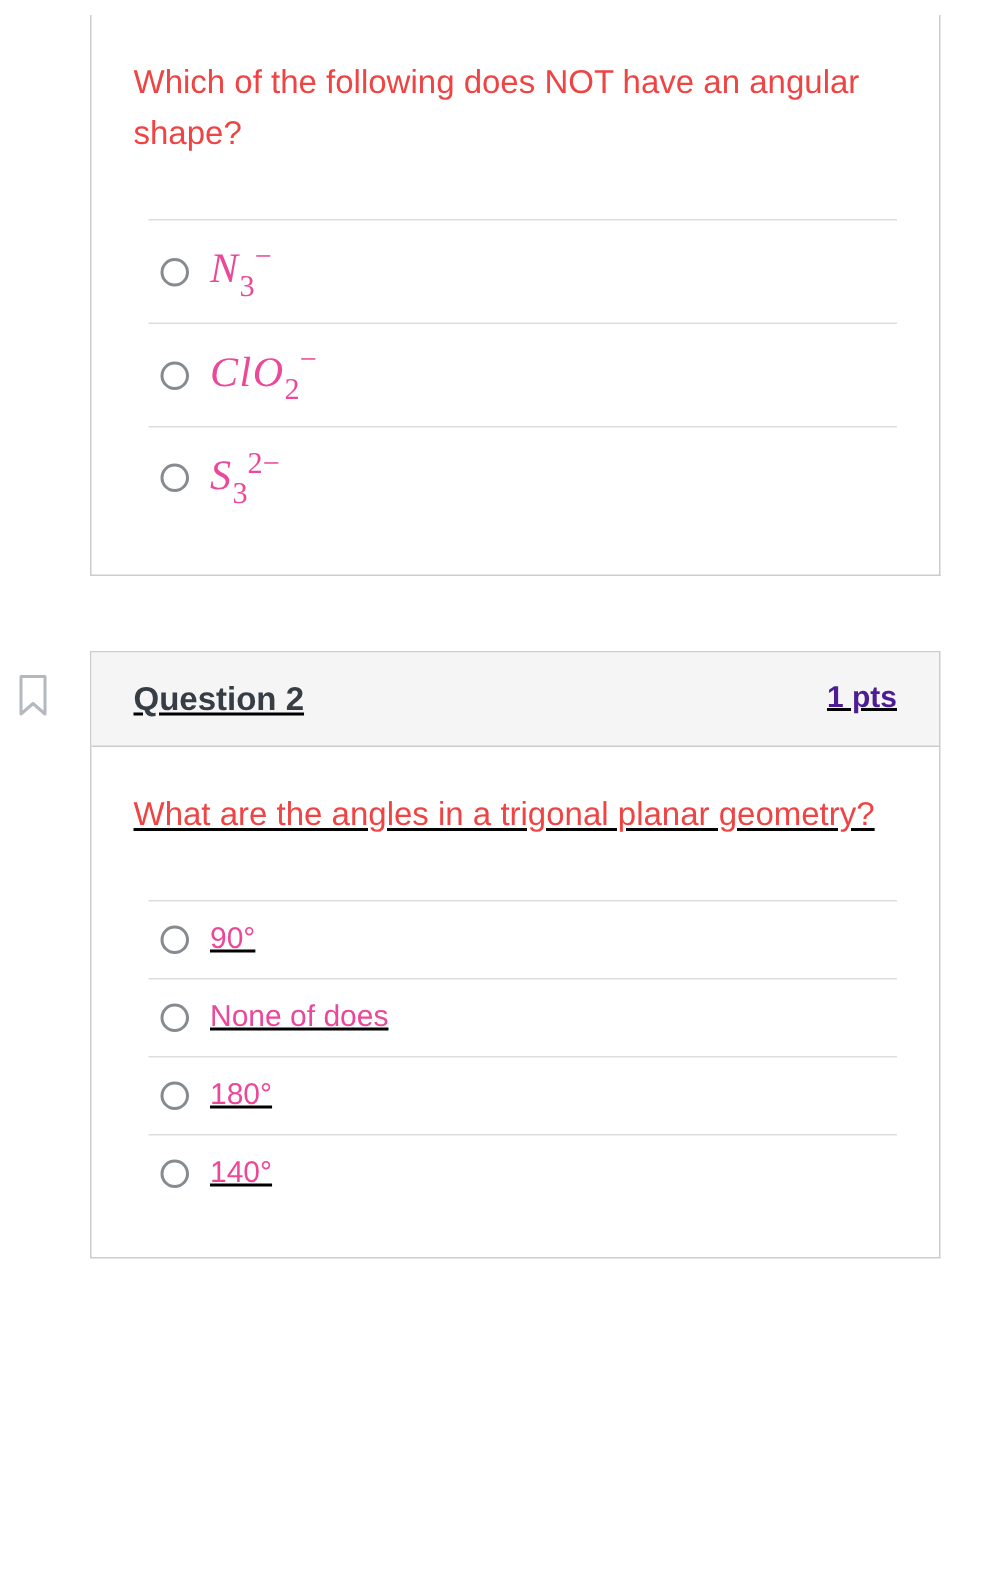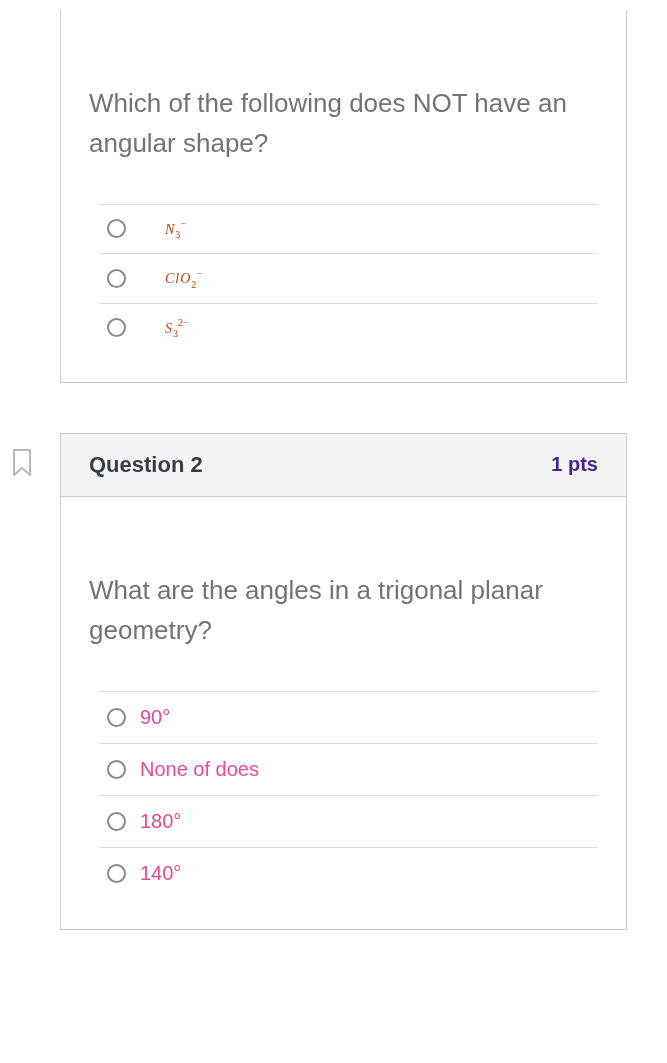--- a/index.html
+++ b/index.html
@@ -36,25 +36,24 @@
   }
   .question-header .qpts {
     font-size: 20px;
     color: #4c1d95;
     font-weight: 600;
   }
   .question-body {
     padding: 28px 28px 30px 28px;
   }
   .question-text {
-    font-size: 26px;
-    color: #737373;
+    font-size: 22px;
+    color: #ef4444;
     line-height: 1.55;
     margin-bottom: 40px;
-    margin-top: 45px;
   }
   .options {
     margin-left: 10px;
   }
   .option-row {
     display: flex;
     align-items: center;
     border-top: 1px solid #ddd;
     padding: 14px 8px;
     gap: 14px;
@@ -67,29 +66,29 @@
     border-radius: 50%;
     flex-shrink: 0;
   }
   .option-label {
     font-size: 20px;
     color: #ec4899;
   }
   .formula {
     font-family: "Times New Roman", Cambria, serif;
     font-style: italic;
-    font-size: 14px;
-    color: #c2410c;
+    font-size: 28px;
+    color: #ec4899;
     letter-spacing: 1px;
-    margin-left: 25px;
   }
   .sub { font-size: 0.72em; vertical-align: sub; font-style: normal; letter-spacing:0; position:relative; top:0.1em;}
   .sup { font-size: 0.72em; vertical-align: super; font-style: normal; letter-spacing:0; position:relative; top:-0.05em;}
   .bookmark-wrap {
     position: relative;
+    text-decoration: underline;
   }
   .bookmark {
     position: absolute;
     left: -50px;
     top: 14px;
   }
 </style>
 </head>
 <body>
 

